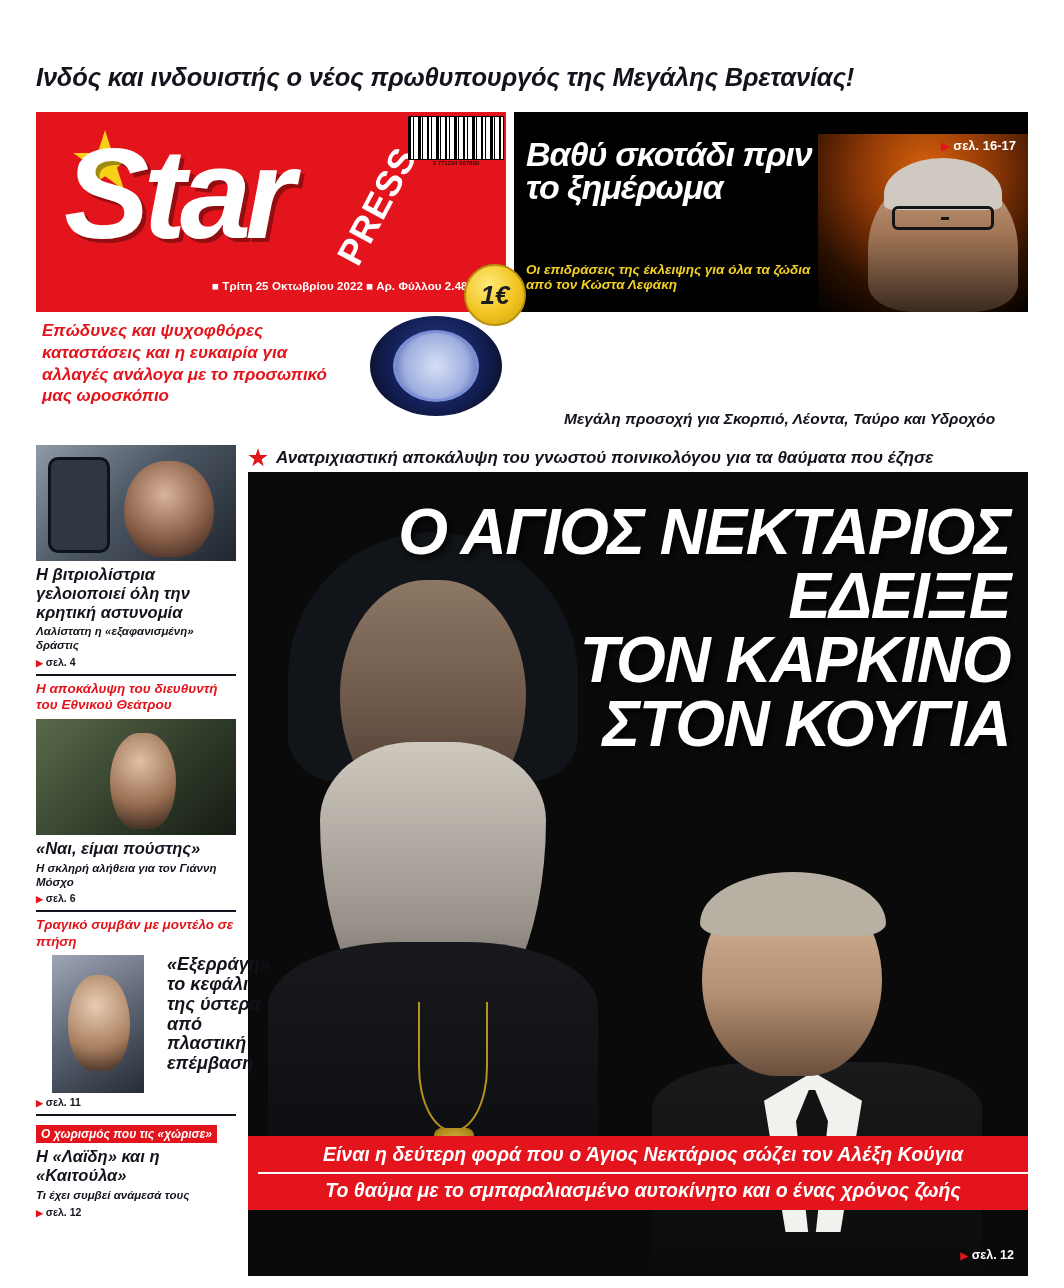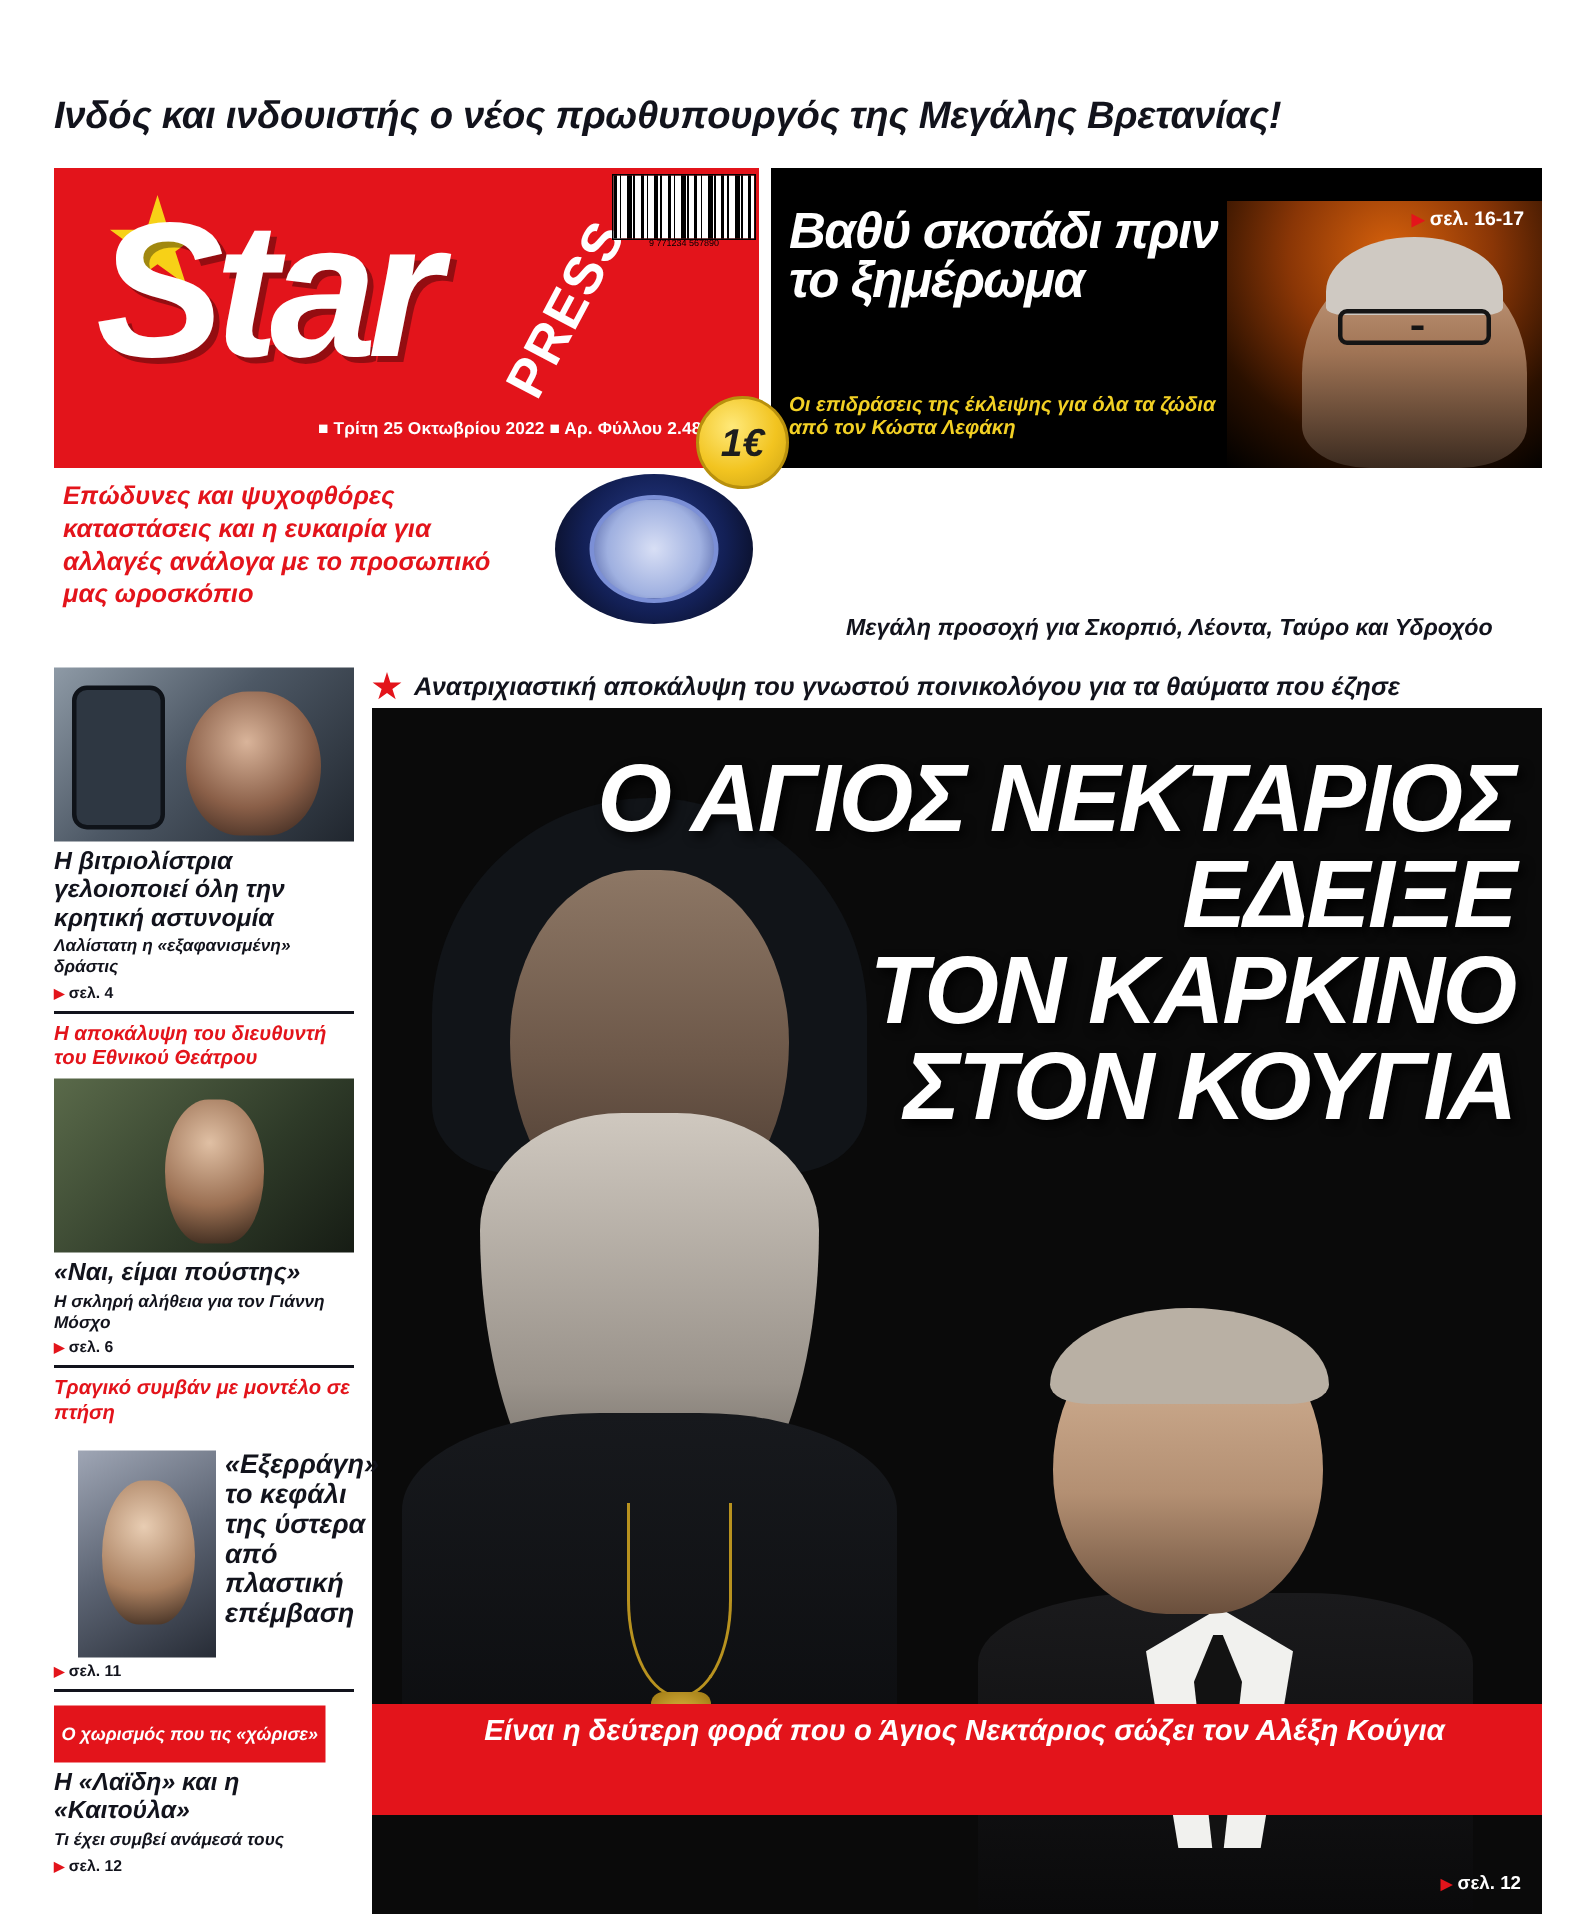--- a/index.html
+++ b/index.html
@@ -362,29 +362,29 @@
   .sb-photo-sm {
     width: 92px; height: 138px;
     background: linear-gradient(150deg, #9fa6b5 0%, #5c6473 50%, #272c36 100%);
     position: relative; overflow: hidden; flex: none;
   }
   .sb-photo-sm:after {
     content: ""; position: absolute; left: 16px; top: 20px; width: 62px; height: 96px;
     background: radial-gradient(circle at 45% 32%, #e8cdb3 0%, #a87e5e 58%, #32231a 100%);
     border-radius: 44% 44% 40% 40% / 52% 52% 48% 48%;
   }
-  .sb-split { display: flex; gap: 6px; margin-top: 17px; padding-left: 16px; }
+  .sb-split { display: flex; gap: 23px; margin-top: 5px; padding-left: 16px; }
   .sb-split .txt {
     color: #12131c; font-size: 18px; font-weight: bold; font-style: italic;
     line-height: 1.1;
   }
   .sb-last-kicker {
     color: #ffffff; background: #e3141b; display: inline-block;
     font-size: 12px; font-weight: bold; font-style: italic;
-    padding: 12px 5px; margin-top: 4px;
+    padding: 2px 5px; margin-top: 4px;
   }
 </style>
 </head>
 <body>
 
 <div class="page">
 
   <div class="top-banner">
     <div class="txt">Ινδός και ινδουιστής ο νέος πρωθυπουργός της Μεγάλης Βρετανίας!</div>
   </div>
@@ -450,20 +450,21 @@
       <div>Ο ΑΓΙΟΣ ΝΕΚΤΑΡΙΟΣ ΕΔΕΙΞΕ</div>
       <div>ΤΟΝ ΚΑΡΚΙΝΟ</div>
       <div>ΣΤΟΝ ΚΟΥΓΙΑ</div>
     </div>
 
     <div class="main-pageref"><span class="tri">▶</span> <span>σελ. 12</span></div>
   </div>
 
   <div class="bottom-bar">
     <div class="l1">Είναι η δεύτερη φορά που ο Άγιος Νεκτάριος σώζει τον Αλέξη Κούγια</div>
+    <div class="l2">Το θαύμα με το σμπαραλιασμένο αυτοκίνητο και ο ένας χρόνος ζωής</div>
   </div>
 
   <div class="sidebar">
 
     <div>
       <div class="sb-photo ph1">
         <div class="phone"></div>
       </div>
       <div class="sb-title">Η βιτριολίστρια γελοιοποιεί όλη την κρητική αστυνομία</div>
       <div class="sb-desc">Λαλίστατη η «εξαφανισμένη» δράστις</div>

